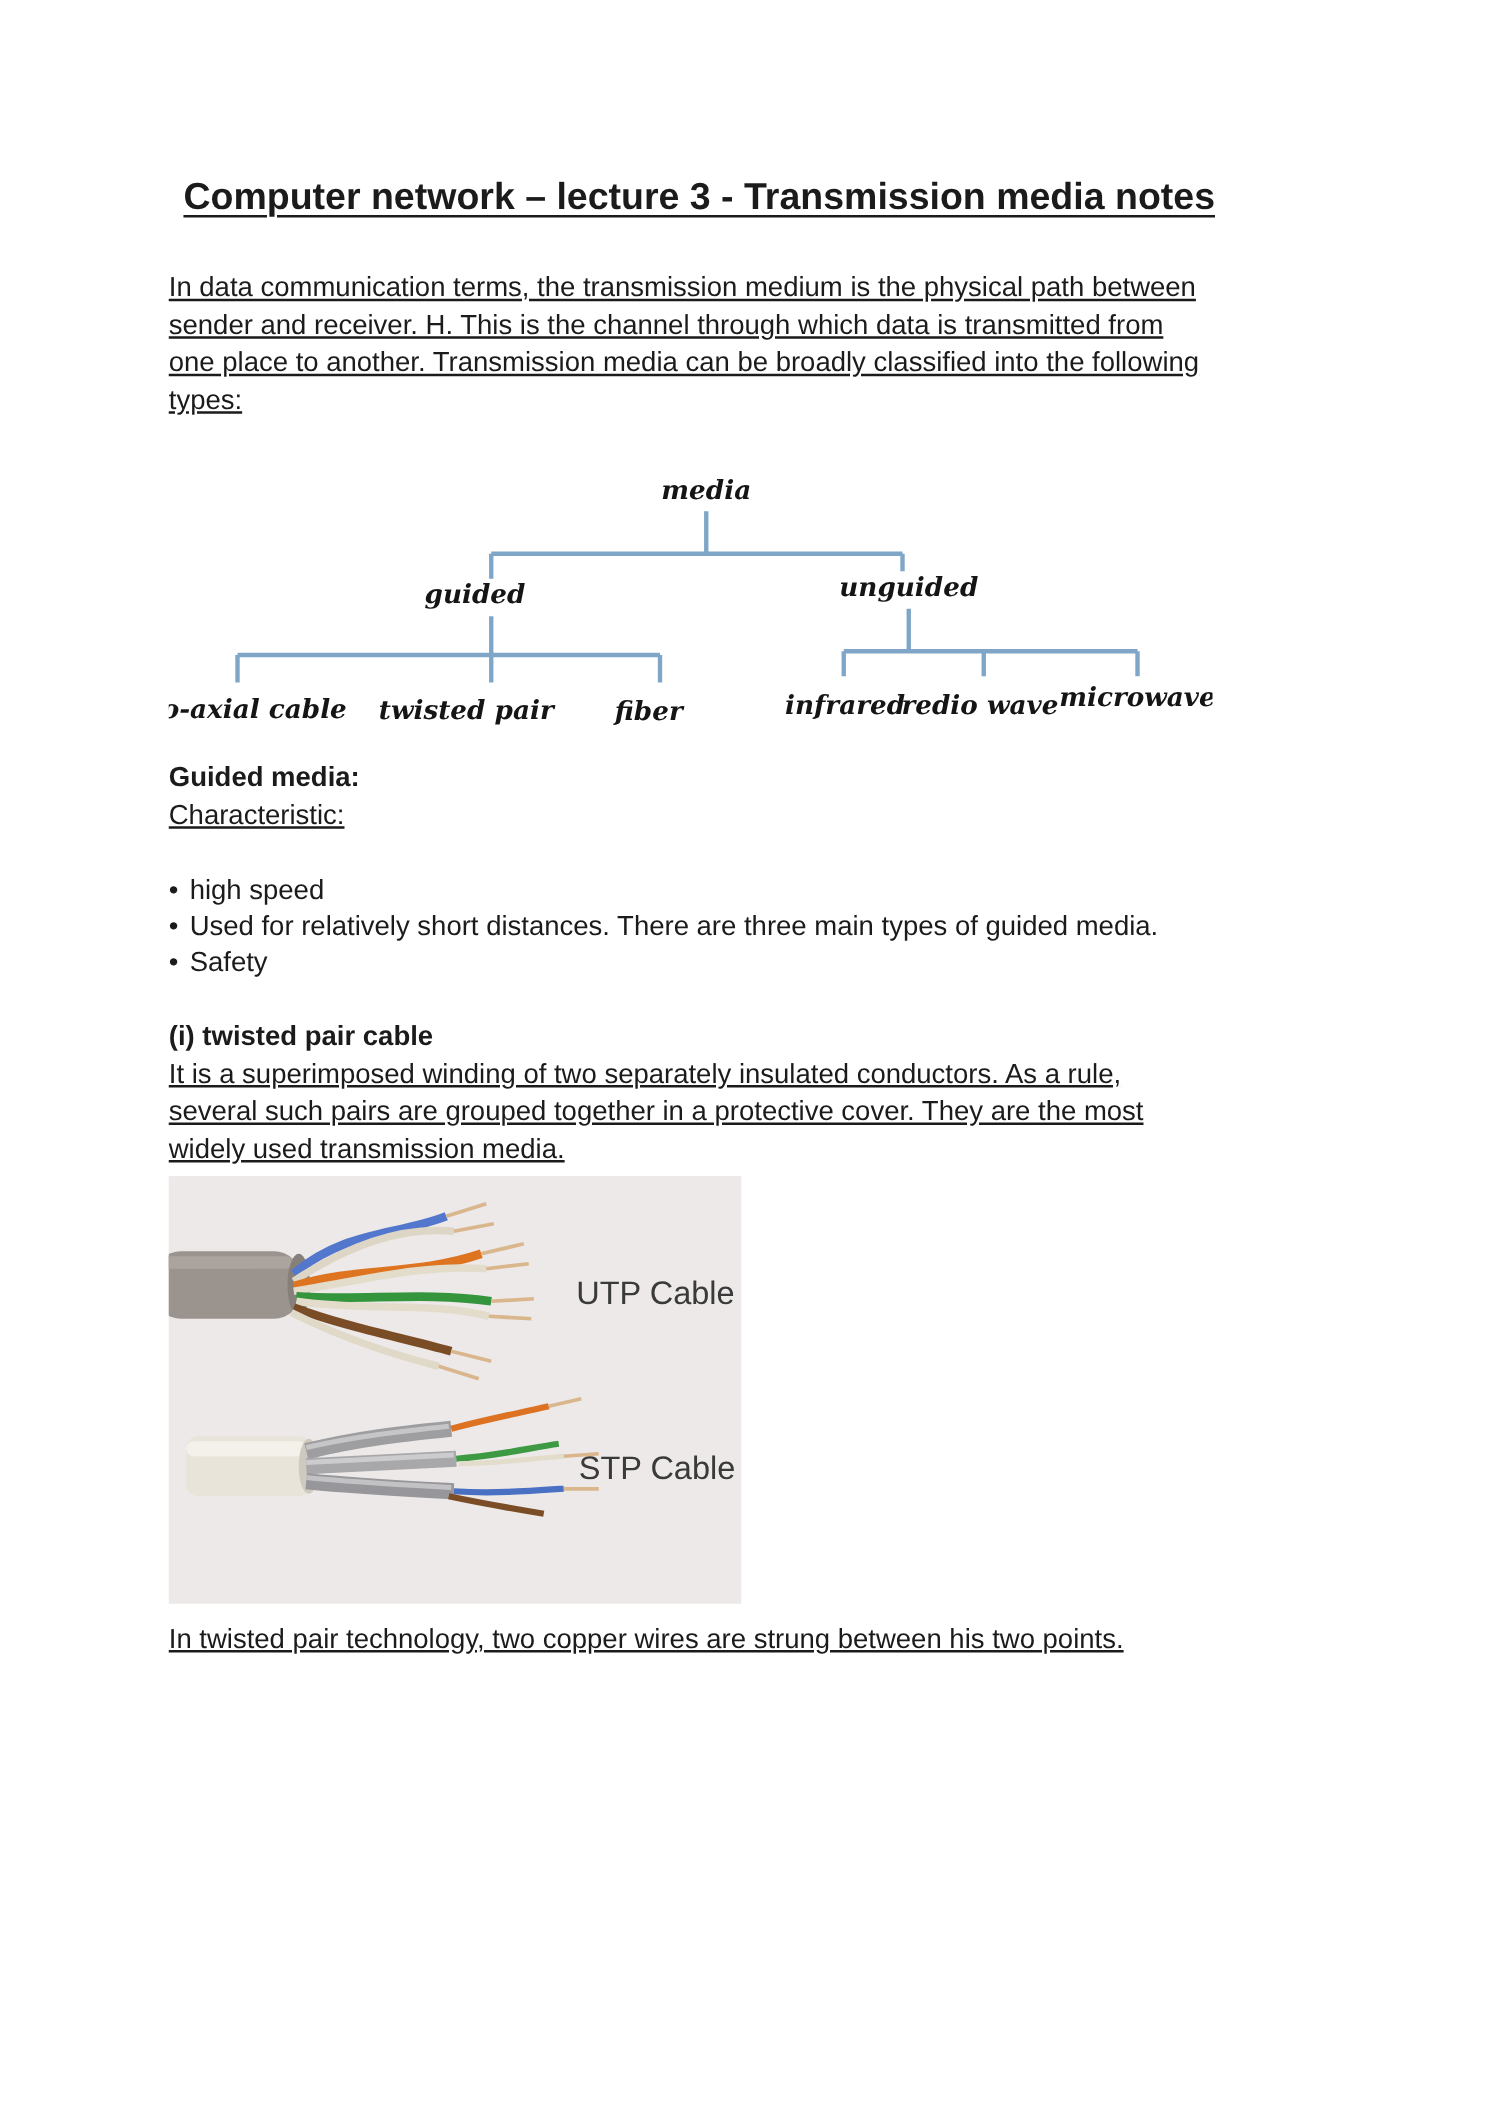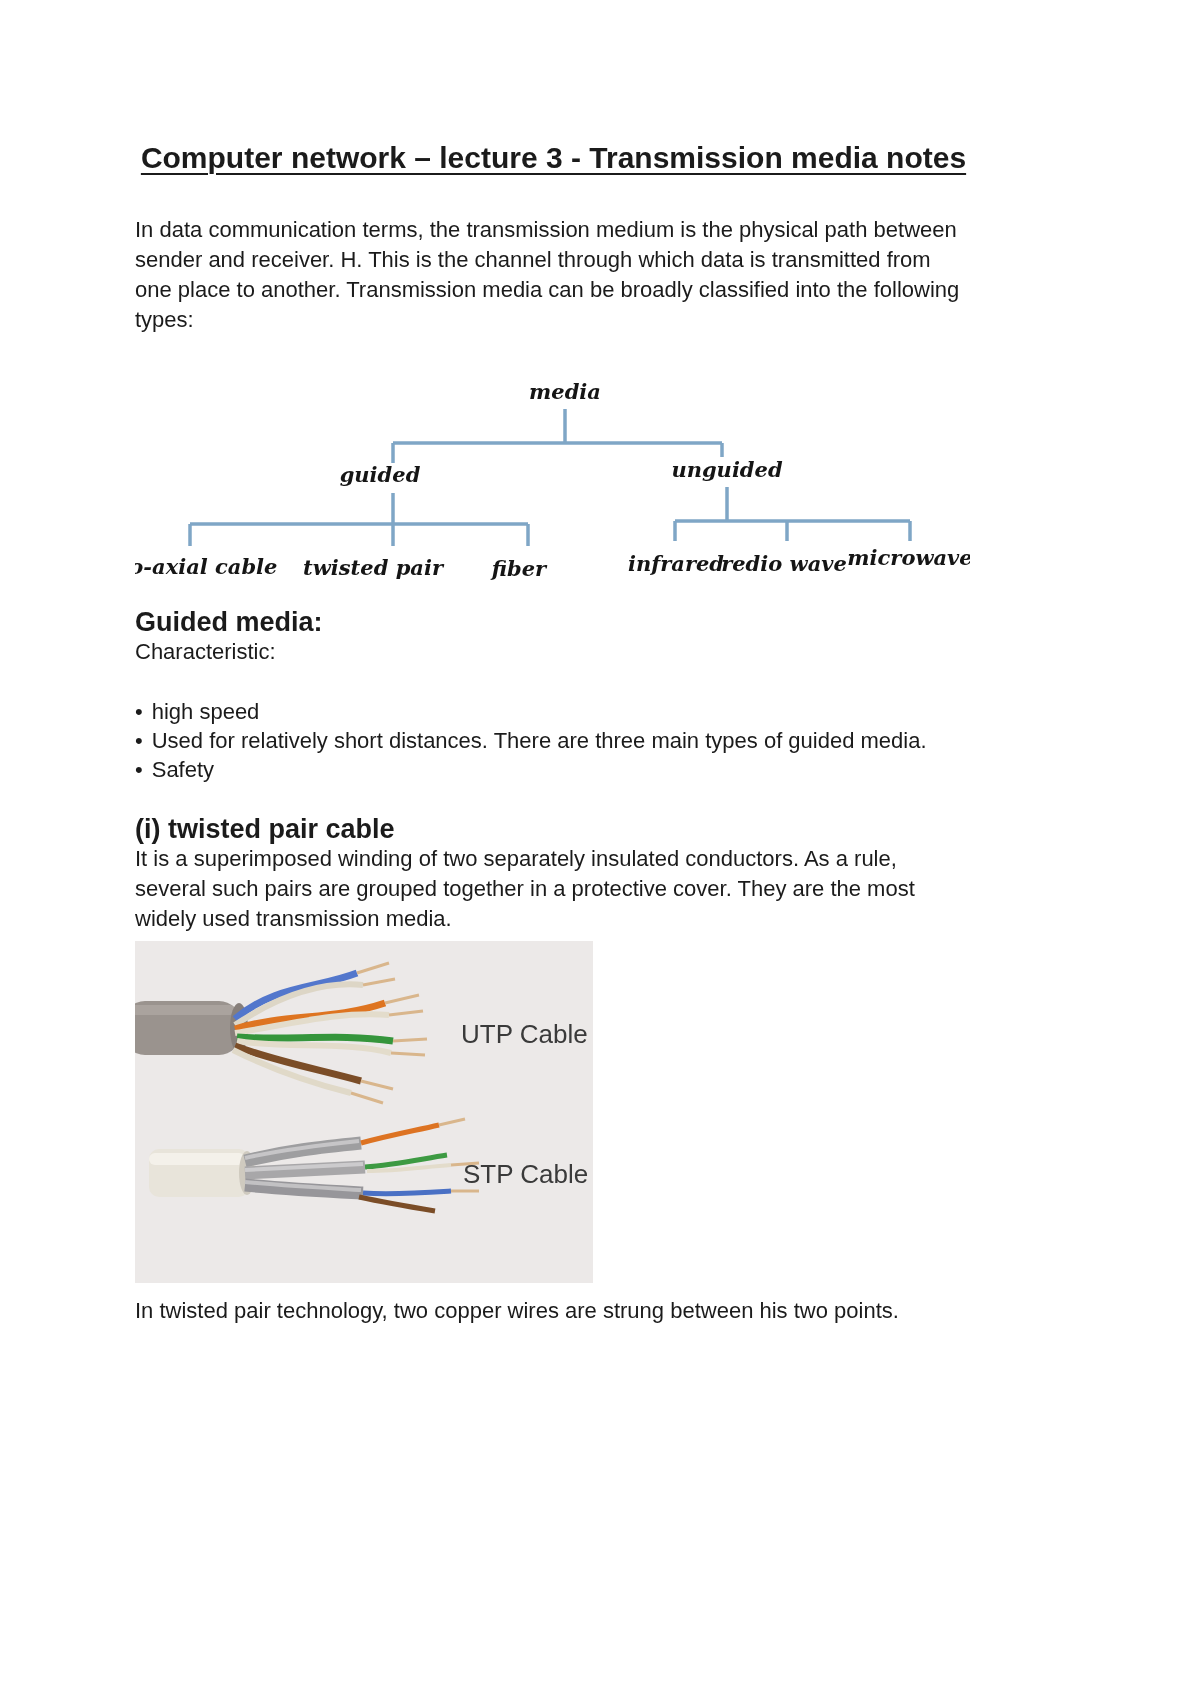--- a/index.html
+++ b/index.html
@@ -2,32 +2,32 @@
 <html><head>
 <meta charset="utf-8">
 <style>
   html,body{margin:0;padding:0;background:#ffffff;}
   .page{
     width:1200px;height:1698px;background:#ffffff;
     font-family:"Liberation Sans",sans-serif;color:#1b1b1b;
     box-sizing:border-box;padding:141px 228px 0 135px;position:relative;overflow:hidden;
   }
   .title{
-    font-size:30px;font-weight:bold;text-align:center;margin:0;
+    font-size:30px;font-weight:bold;text-align:right;margin:0;
     text-decoration:underline;text-decoration-thickness:2px;text-underline-offset:5px;
   }
-  .para{font-size:22px;line-height:30px;margin:0;}
+  .para{font-size:22px;line-height:30px;margin:0;text-decoration:underline;}
   .intro{margin-top:40px;}
   .tree-wrap{position:relative;width:835px;height:212px;margin-top:46px;}
   .tree-wrap svg{position:absolute;left:0;top:0;}
   .tree-label{
     font-family:"DejaVu Serif",serif;font-style:italic;font-weight:bold;
     font-size:21px;fill:#151515;
   }
-  .h-bold{font-size:27px;font-weight:bold;line-height:30px;margin:0;}
+  .h-bold{font-size:22px;font-weight:bold;line-height:30px;margin:0;}
   .guided-heading{margin-top:14px;}
   .guided-text{margin-top:34px;}
   .characteristic{margin-top:0;}
   .bullets{margin-top:30px;}
   .bullet-row{display:flex;font-size:22px;line-height:29px;text-align:right;}
   .bullet-row::before{content:"•";margin-right:9px;}
   .twisted-heading{margin-top:30px;}
   .figure{
     position:relative;width:458px;height:342px;margin-top:7px;background:#ece9e8;
   }

